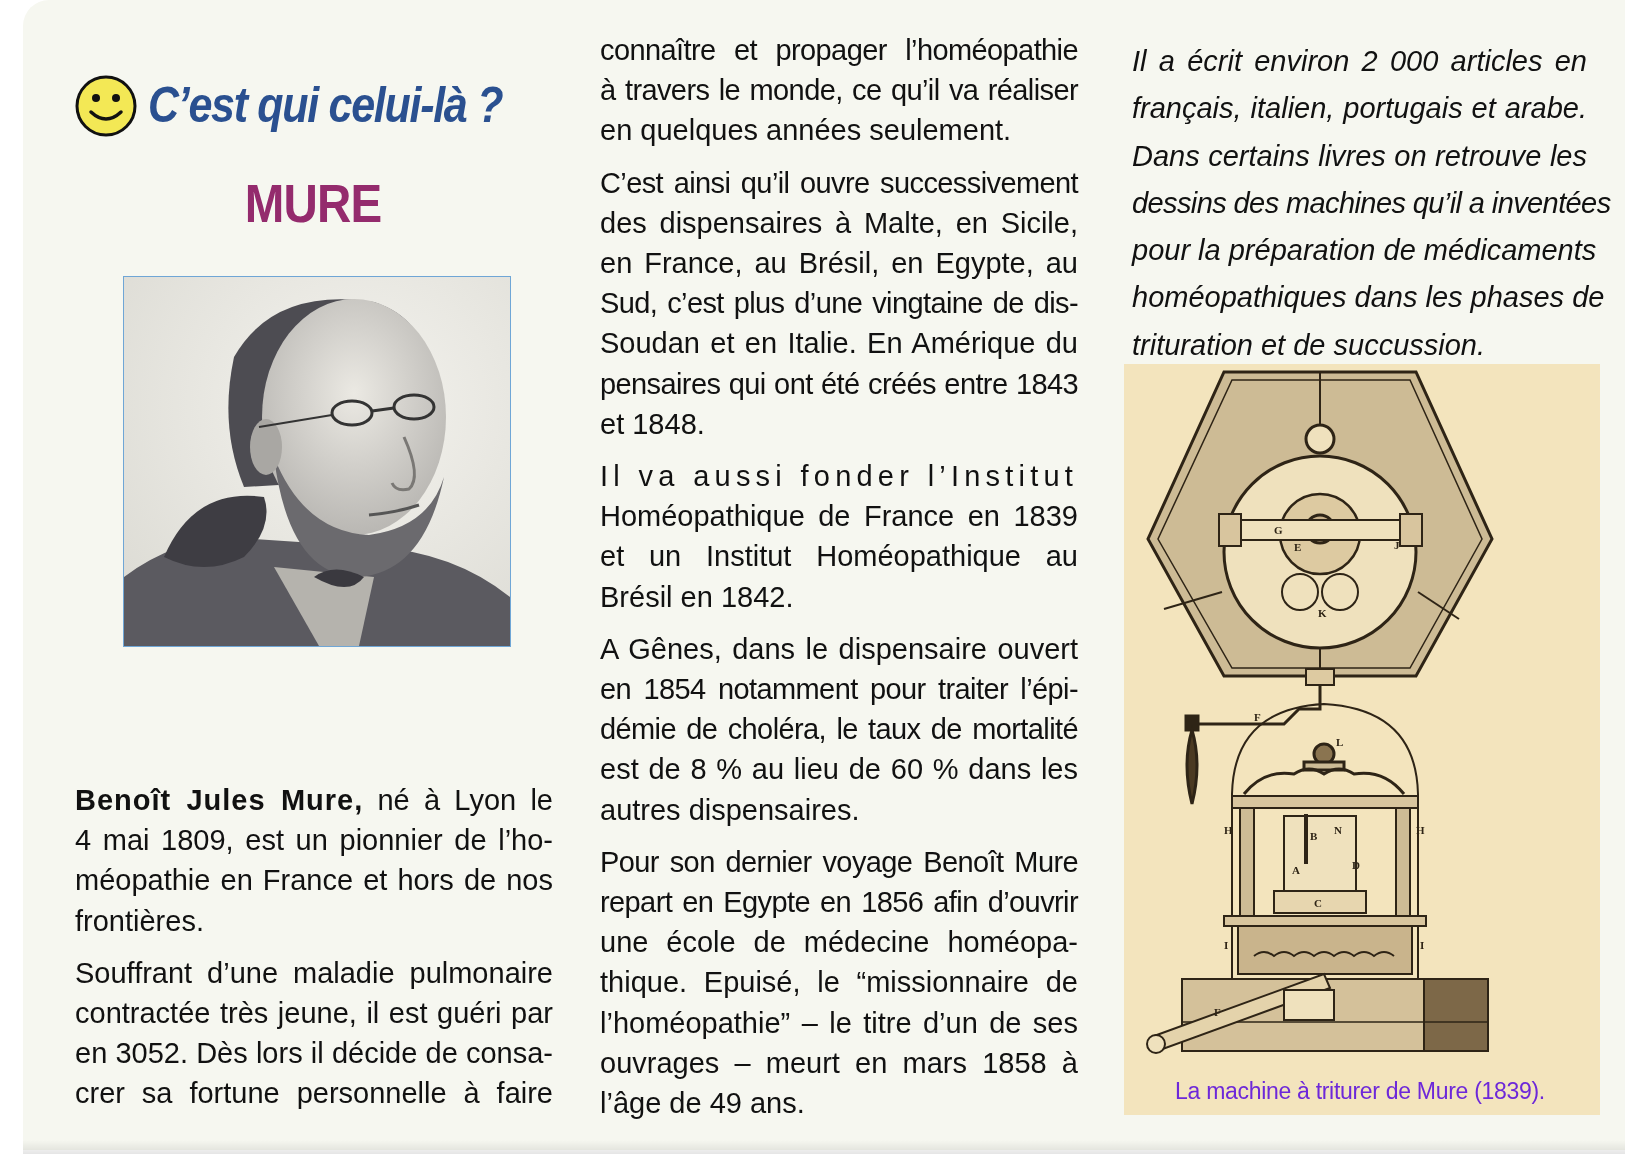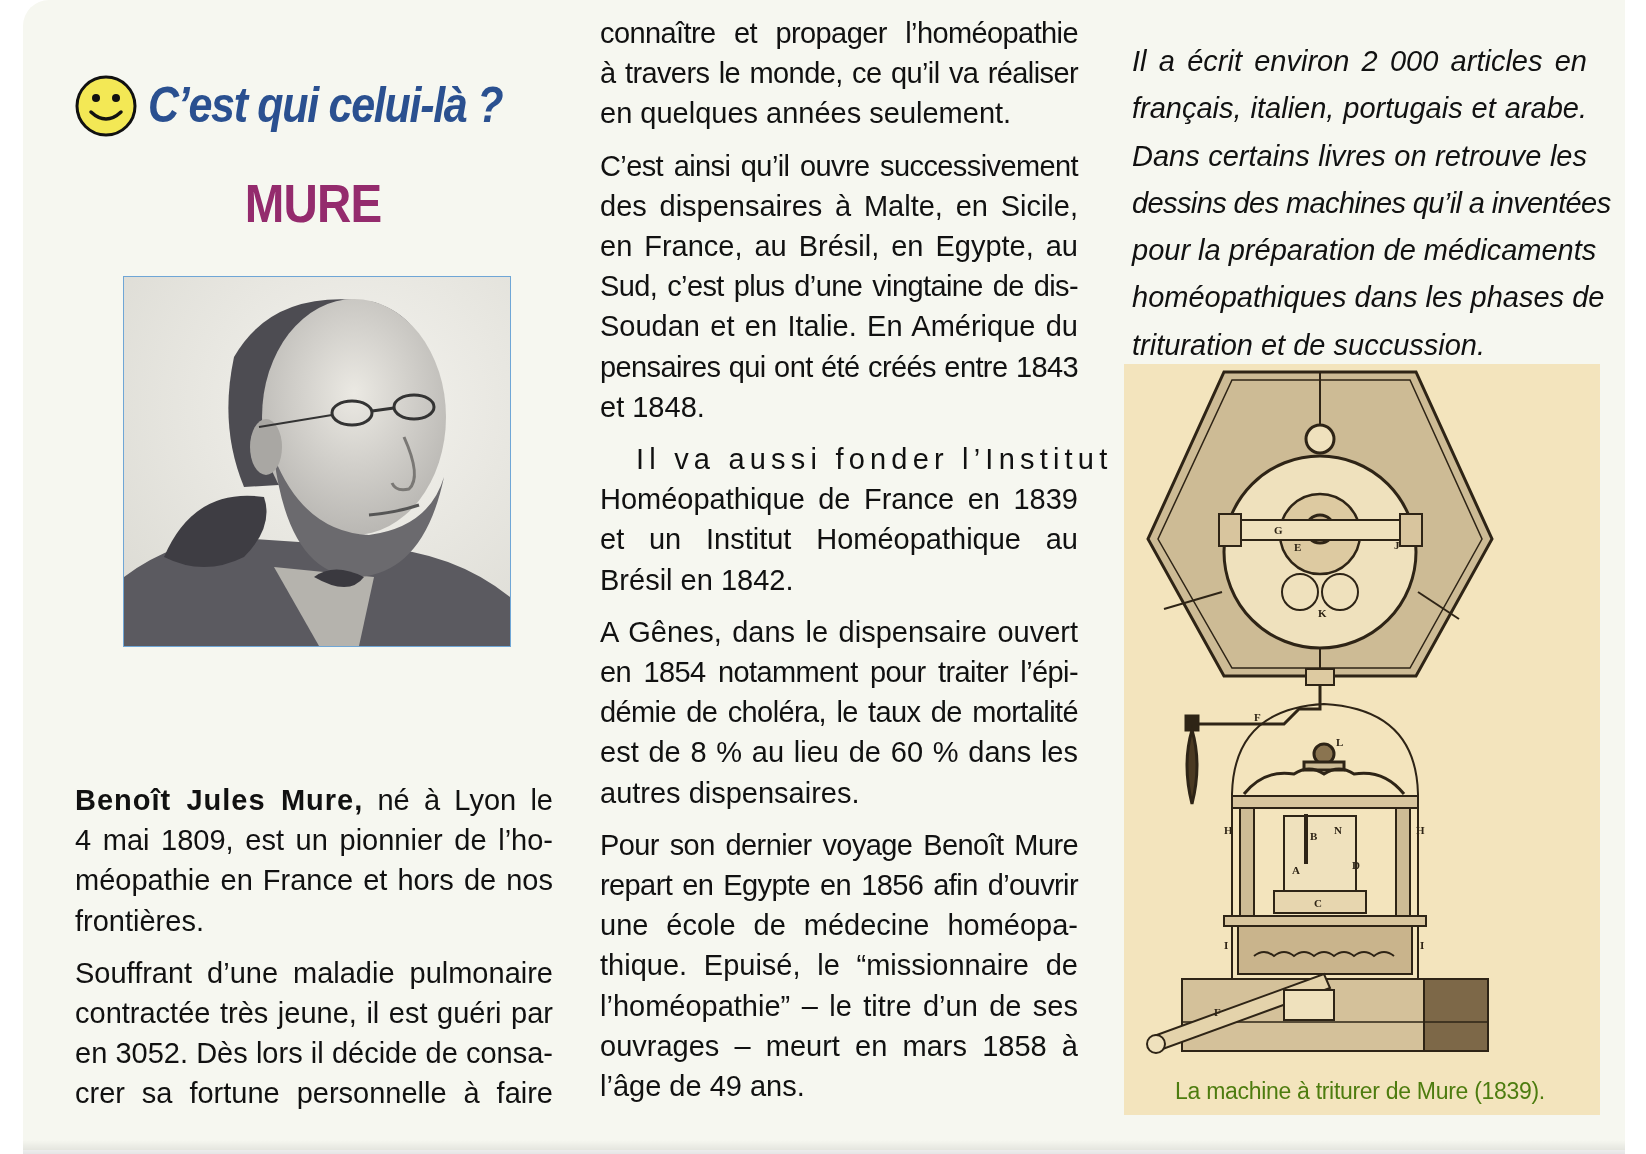--- a/index.html
+++ b/index.html
@@ -24,33 +24,33 @@
     position:absolute; left:0; width:626px; top:172px; text-align:center; font-size:54px; font-weight:bold;
     color:#942b6d; letter-spacing:-1px; transform:scaleX(0.88);
   }
   .portrait {
     position:absolute; left:123px; top:276px; width:386px; height:369px;
     border:1px solid #6fa6d6; overflow:hidden; background:#ecebe6;
   }
   .col { position:absolute; font-size:29px; line-height:40.2px; }
   .col p { margin:0 0 12px 0; text-align:justify; }
   .col1 { left:75px; top:780px; width:478px; }
-  .col2 { left:600px; top:13px; width:478px; }
+  .col2 { left:600px; top:30px; width:478px; }
   .col3 { left:1120px; top:26px; width:479px; line-height:47.3px; font-size:29px; }
   .col3 p { margin:12px; text-align:justify;font-style:italic; }
   .tight { letter-spacing:-0.6px; }
-  .wide { letter-spacing:5.2px;margin-left:36px; }
+  .wide { letter-spacing:5.2px; }
   .l { display:block; white-space:nowrap; text-align-last:justify; text-align:justify; }
   .last { text-align-last:left; }
   .b { font-weight:bold; letter-spacing:1px; }
   .machine {
     position:absolute; left:1124px; top:364px; width:476px; height:751px; background:#f3e4bd; overflow:hidden;
   }
   .caption {
-    position:absolute; left:0; right:4px; bottom:10px; text-align:center; font-size:23px; color:#4d7c0f;
+    position:absolute; left:0; right:4px; bottom:10px; text-align:center; font-size:23px; color:#6d28d9;
     letter-spacing:-0.3px;
   }
 </style>
 </head>
 <body>
 
 <div class="page"></div>
 <div class="bottom-shadow"></div>
 
 <svg class="smiley" viewBox="0 0 64 64">

